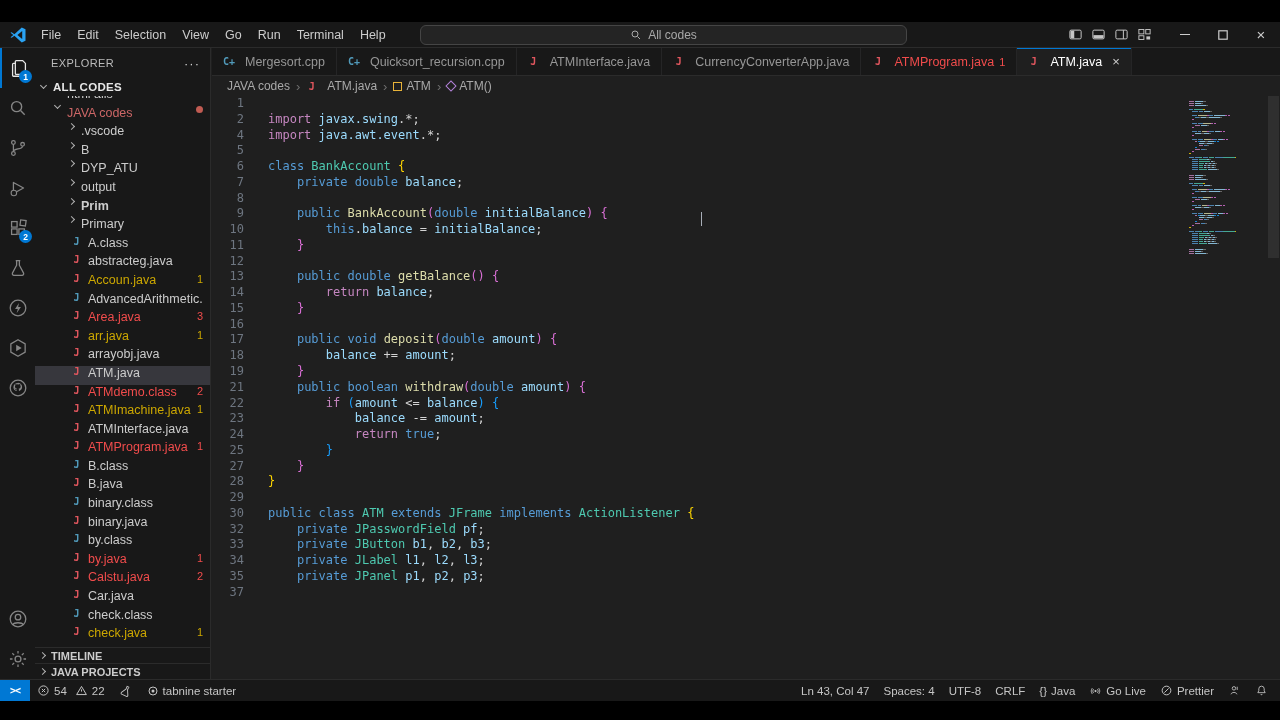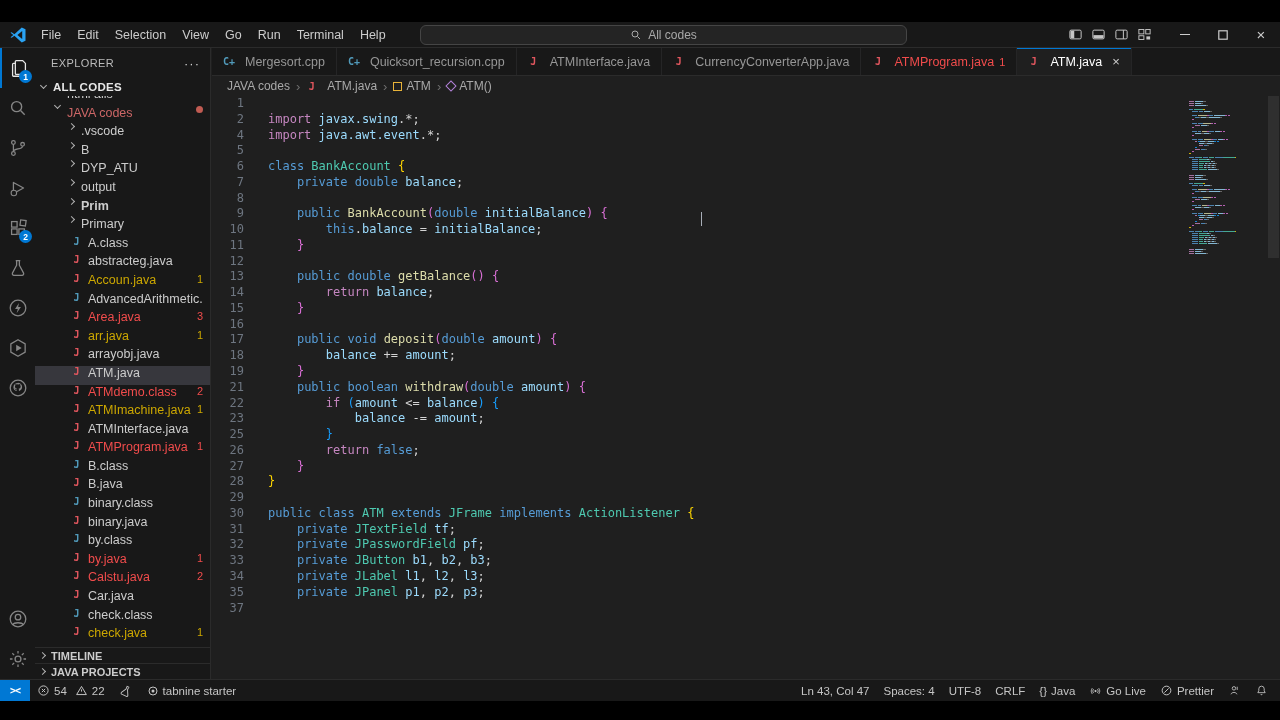--- a/index.html
+++ b/index.html
@@ -456,27 +456,26 @@
           <div class="code-line"><span class="ln">13</span><span class="tok-pl">    </span><span class="tok-kw">public</span><span class="tok-pl"> </span><span class="tok-kw">double</span><span class="tok-pl"> </span><span class="tok-fn">getBalance</span><span class="tok-b2">()</span><span class="tok-pl"> </span><span class="tok-b2">{</span></div>
           <div class="code-line"><span class="ln">14</span><span class="tok-pl">        </span><span class="tok-ctrl">return</span><span class="tok-pl"> </span><span class="tok-var">balance</span><span class="tok-pl">;</span></div>
           <div class="code-line"><span class="ln">15</span><span class="tok-pl">    </span><span class="tok-b2">}</span></div>
           <div class="code-line"><span class="ln">16</span></div>
           <div class="code-line"><span class="ln">17</span><span class="tok-pl">    </span><span class="tok-kw">public</span><span class="tok-pl"> </span><span class="tok-kw">void</span><span class="tok-pl"> </span><span class="tok-fn">deposit</span><span class="tok-b2">(</span><span class="tok-kw">double</span><span class="tok-pl"> </span><span class="tok-var">amount</span><span class="tok-b2">)</span><span class="tok-pl"> </span><span class="tok-b2">{</span></div>
           <div class="code-line"><span class="ln">18</span><span class="tok-pl">        </span><span class="tok-var">balance</span><span class="tok-pl"> += </span><span class="tok-var">amount</span><span class="tok-pl">;</span></div>
           <div class="code-line"><span class="ln">19</span><span class="tok-pl">    </span><span class="tok-b2">}</span></div>
           <div class="code-line"><span class="ln">21</span><span class="tok-pl">    </span><span class="tok-kw">public</span><span class="tok-pl"> </span><span class="tok-kw">boolean</span><span class="tok-pl"> </span><span class="tok-fn">withdraw</span><span class="tok-b2">(</span><span class="tok-kw">double</span><span class="tok-pl"> </span><span class="tok-var">amount</span><span class="tok-b2">)</span><span class="tok-pl"> </span><span class="tok-b2">{</span></div>
           <div class="code-line"><span class="ln">22</span><span class="tok-pl">        </span><span class="tok-ctrl">if</span><span class="tok-pl"> </span><span class="tok-b3">(</span><span class="tok-var">amount</span><span class="tok-pl"> &lt;= </span><span class="tok-var">balance</span><span class="tok-b3">)</span><span class="tok-pl"> </span><span class="tok-b3">{</span></div>
           <div class="code-line"><span class="ln">23</span><span class="tok-pl">            </span><span class="tok-var">balance</span><span class="tok-pl"> -= </span><span class="tok-var">amount</span><span class="tok-pl">;</span></div>
+          <div class="code-line"><span class="ln">24</span><span class="tok-pl">            </span><span class="tok-ctrl">return</span><span class="tok-pl"> </span><span class="tok-kw">true</span><span class="tok-pl">;</span></div>
           <div class="code-line"><span class="ln">25</span><span class="tok-pl">        </span><span class="tok-b3">}</span></div>
-          <div class="code-line"><span class="ln">26</span><span class="tok-pl">        </span><span class="tok-ctrl">return</span><span class="tok-pl"> </span><span class="tok-kw">false</span><span class="tok-pl">;</span></div>
           <div class="code-line"><span class="ln">27</span><span class="tok-pl">    </span><span class="tok-b2">}</span></div>
           <div class="code-line"><span class="ln">28</span><span class="tok-b1">}</span></div>
           <div class="code-line"><span class="ln">29</span></div>
           <div class="code-line"><span class="ln">30</span><span class="tok-kw">public</span><span class="tok-pl"> </span><span class="tok-kw">class</span><span class="tok-pl"> </span><span class="tok-type">ATM</span><span class="tok-pl"> </span><span class="tok-kw">extends</span><span class="tok-pl"> </span><span class="tok-type">JFrame</span><span class="tok-pl"> </span><span class="tok-kw">implements</span><span class="tok-pl"> </span><span class="tok-type">ActionListener</span><span class="tok-pl"> </span><span class="tok-b1">{</span></div>
-          <div class="code-line"><span class="ln">31</span><span class="tok-pl">    </span><span class="tok-kw">private</span><span class="tok-pl"> </span><span class="tok-type">JTextField</span><span class="tok-pl"> </span><span class="tok-var">tf</span><span class="tok-pl">;</span></div>
           <div class="code-line"><span class="ln">32</span><span class="tok-pl">    </span><span class="tok-kw">private</span><span class="tok-pl"> </span><span class="tok-type">JPasswordField</span><span class="tok-pl"> </span><span class="tok-var">pf</span><span class="tok-pl">;</span></div>
           <div class="code-line"><span class="ln">33</span><span class="tok-pl">    </span><span class="tok-kw">private</span><span class="tok-pl"> </span><span class="tok-type">JButton</span><span class="tok-pl"> </span><span class="tok-var">b1</span><span class="tok-pl">, </span><span class="tok-var">b2</span><span class="tok-pl">, </span><span class="tok-var">b3</span><span class="tok-pl">;</span></div>
           <div class="code-line"><span class="ln">34</span><span class="tok-pl">    </span><span class="tok-kw">private</span><span class="tok-pl"> </span><span class="tok-type">JLabel</span><span class="tok-pl"> </span><span class="tok-var">l1</span><span class="tok-pl">, </span><span class="tok-var">l2</span><span class="tok-pl">, </span><span class="tok-var">l3</span><span class="tok-pl">;</span></div>
           <div class="code-line"><span class="ln">35</span><span class="tok-pl">    </span><span class="tok-kw">private</span><span class="tok-pl"> </span><span class="tok-type">JPanel</span><span class="tok-pl"> </span><span class="tok-var">p1</span><span class="tok-pl">, </span><span class="tok-var">p2</span><span class="tok-pl">, </span><span class="tok-var">p3</span><span class="tok-pl">;</span></div>
           <div class="code-line"><span class="ln">37</span></div>
         </div>
       <div class="ghost-cursor"></div>
       <div class="minimap" id="minimap">
           <div class="mm-line"></div>
           <div class="mm-line">

